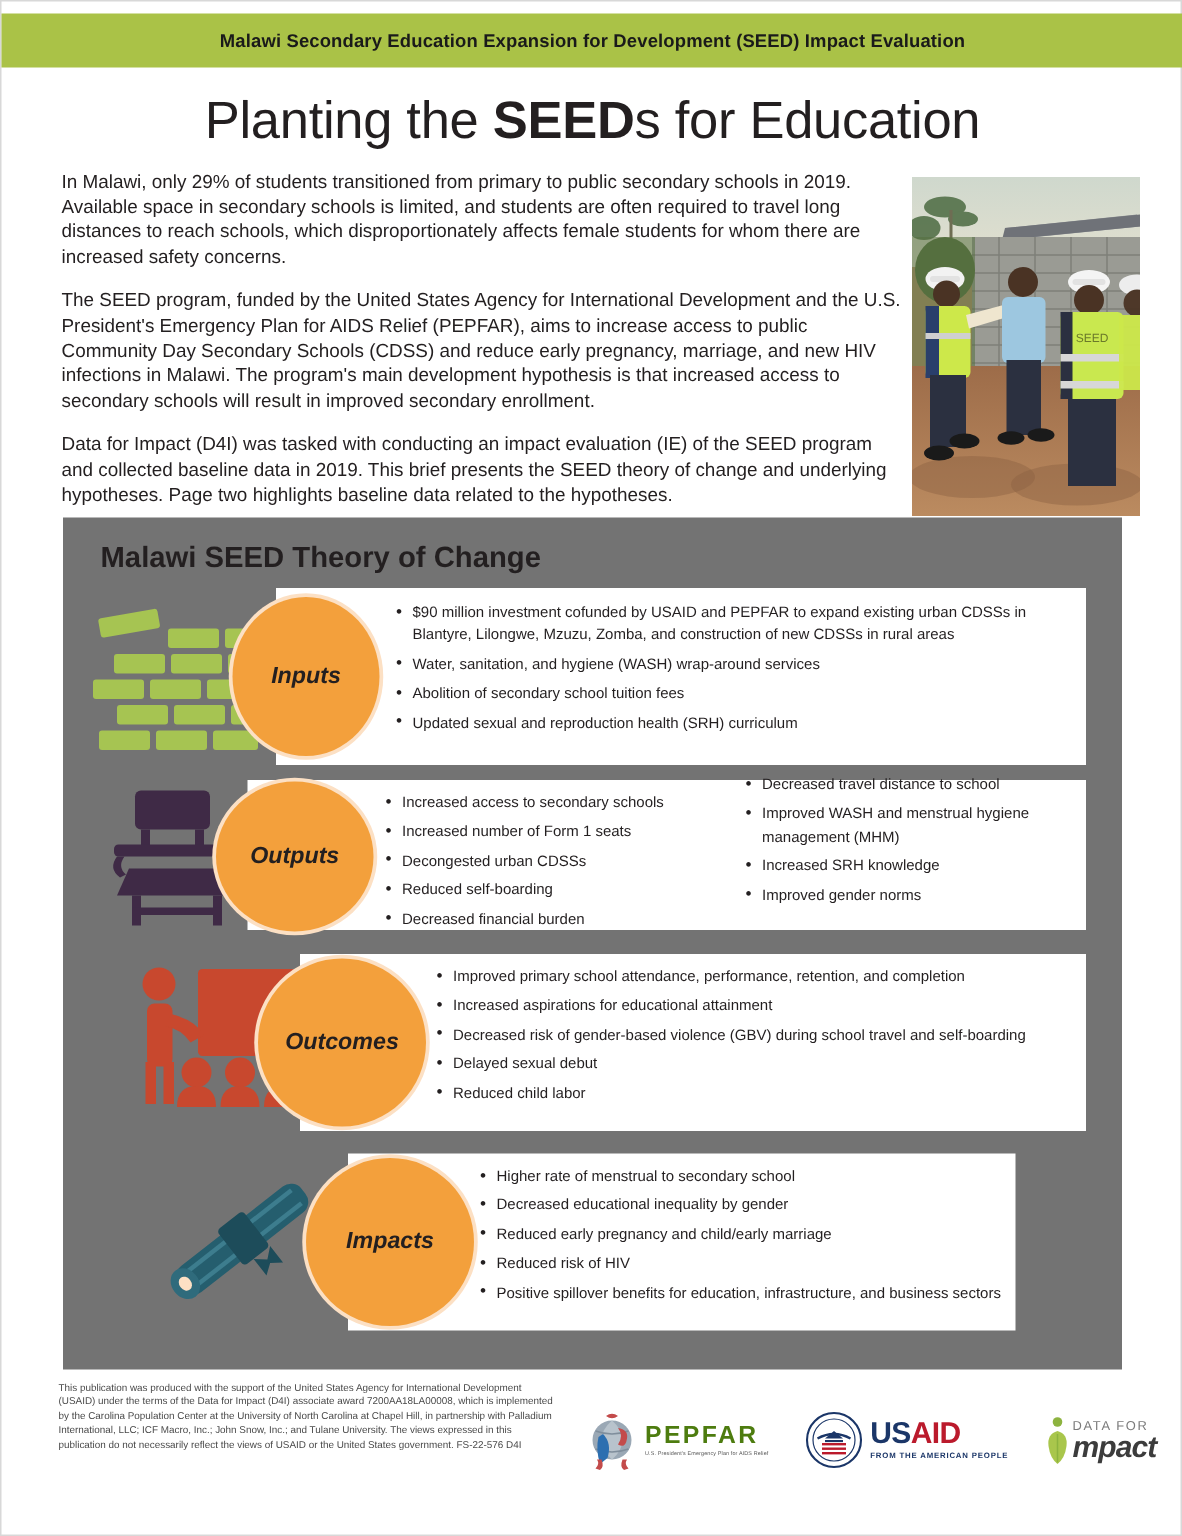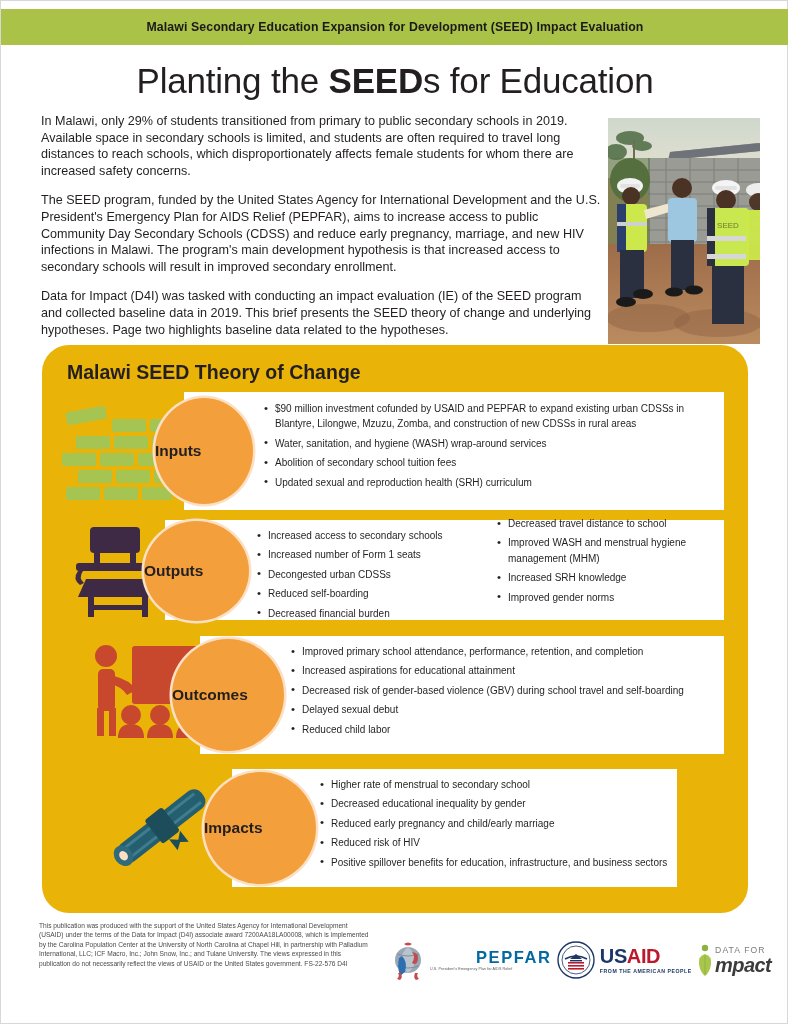--- a/index.html
+++ b/index.html
@@ -52,40 +52,40 @@
   
   .photo{
     position:absolute;left:607px;top:117px;width:152px;height:226px;
     overflow:hidden;background:#b9926c;
   }
   .photo svg{display:block;}
 
   
   .toc-panel{
     position:absolute;left:41px;top:344px;width:706px;height:568px;
-    background:#eab308;
-    border-radius:27px;
+    background:#737373;
   }
   .toc-title{
     position:absolute;left:25px;top:16px;
     font-size:19.5px;font-weight:bold;color:#231f20;
   }
 
   .row{position:absolute;left:0;}
   .card{
     position:absolute;background:#ffffff;
     box-sizing:border-box;
   }
   .ellipse{
     position:absolute;
     background:#f3a03c;
     border-radius:50%;
-    display:flex;align-items:center;
+    display:flex;align-items:center;justify-content:center;
     z-index:3;
     box-shadow:0 0 0 2.5px #fce0c4;
+    font-style:italic;
   }
   .ellipse span{
     font-size:15.5px;font-weight:bold;color:#231f20;white-space:nowrap;
   }
   .iconbox{position:absolute;z-index:2;}
   ul.bullets{
     margin:0;padding:0;list-style:none;
   }
   ul.bullets li{
     position:relative;
@@ -105,21 +105,21 @@
     font-size:6.6px;line-height:9.4px;color:#4a4a4a;
     text-align:left;
   }
   .logos{
     position:absolute;left:390px;top:928px;width:380px;height:62px;
     display:flex;align-items:center;justify-content:space-between;
   }
   .logo{display:flex;align-items:center;}
 
   .pepfar-text{margin-left:5px;}
-  .pepfar-main{font-size:16.5px;font-weight:bold;color:#0369a1;letter-spacing:1.6px;line-height:17px;margin-left:46px;}
+  .pepfar-main{font-size:16.5px;font-weight:bold;color:#4d7c0f;letter-spacing:1.6px;line-height:17px;}
   .pepfar-sub{font-size:3.6px;color:#555;letter-spacing:.1px;margin-top:1px;}
 
   .usaid-text{margin-left:5px;}
   .usaid-main{font-size:20px;font-weight:bold;line-height:20px;letter-spacing:-0.4px;}
   .usaid-us{color:#1b3668;}
   .usaid-aid{color:#bb1a2c;}
   .usaid-sub{font-size:5.2px;color:#1b3668;letter-spacing:.55px;margin-top:2px;font-weight:bold;}
 
   .d4i-text{margin-left:2px;}
   .d4i-top{font-size:8.6px;color:#7b7b7b;letter-spacing:1.1px;line-height:9px;}

